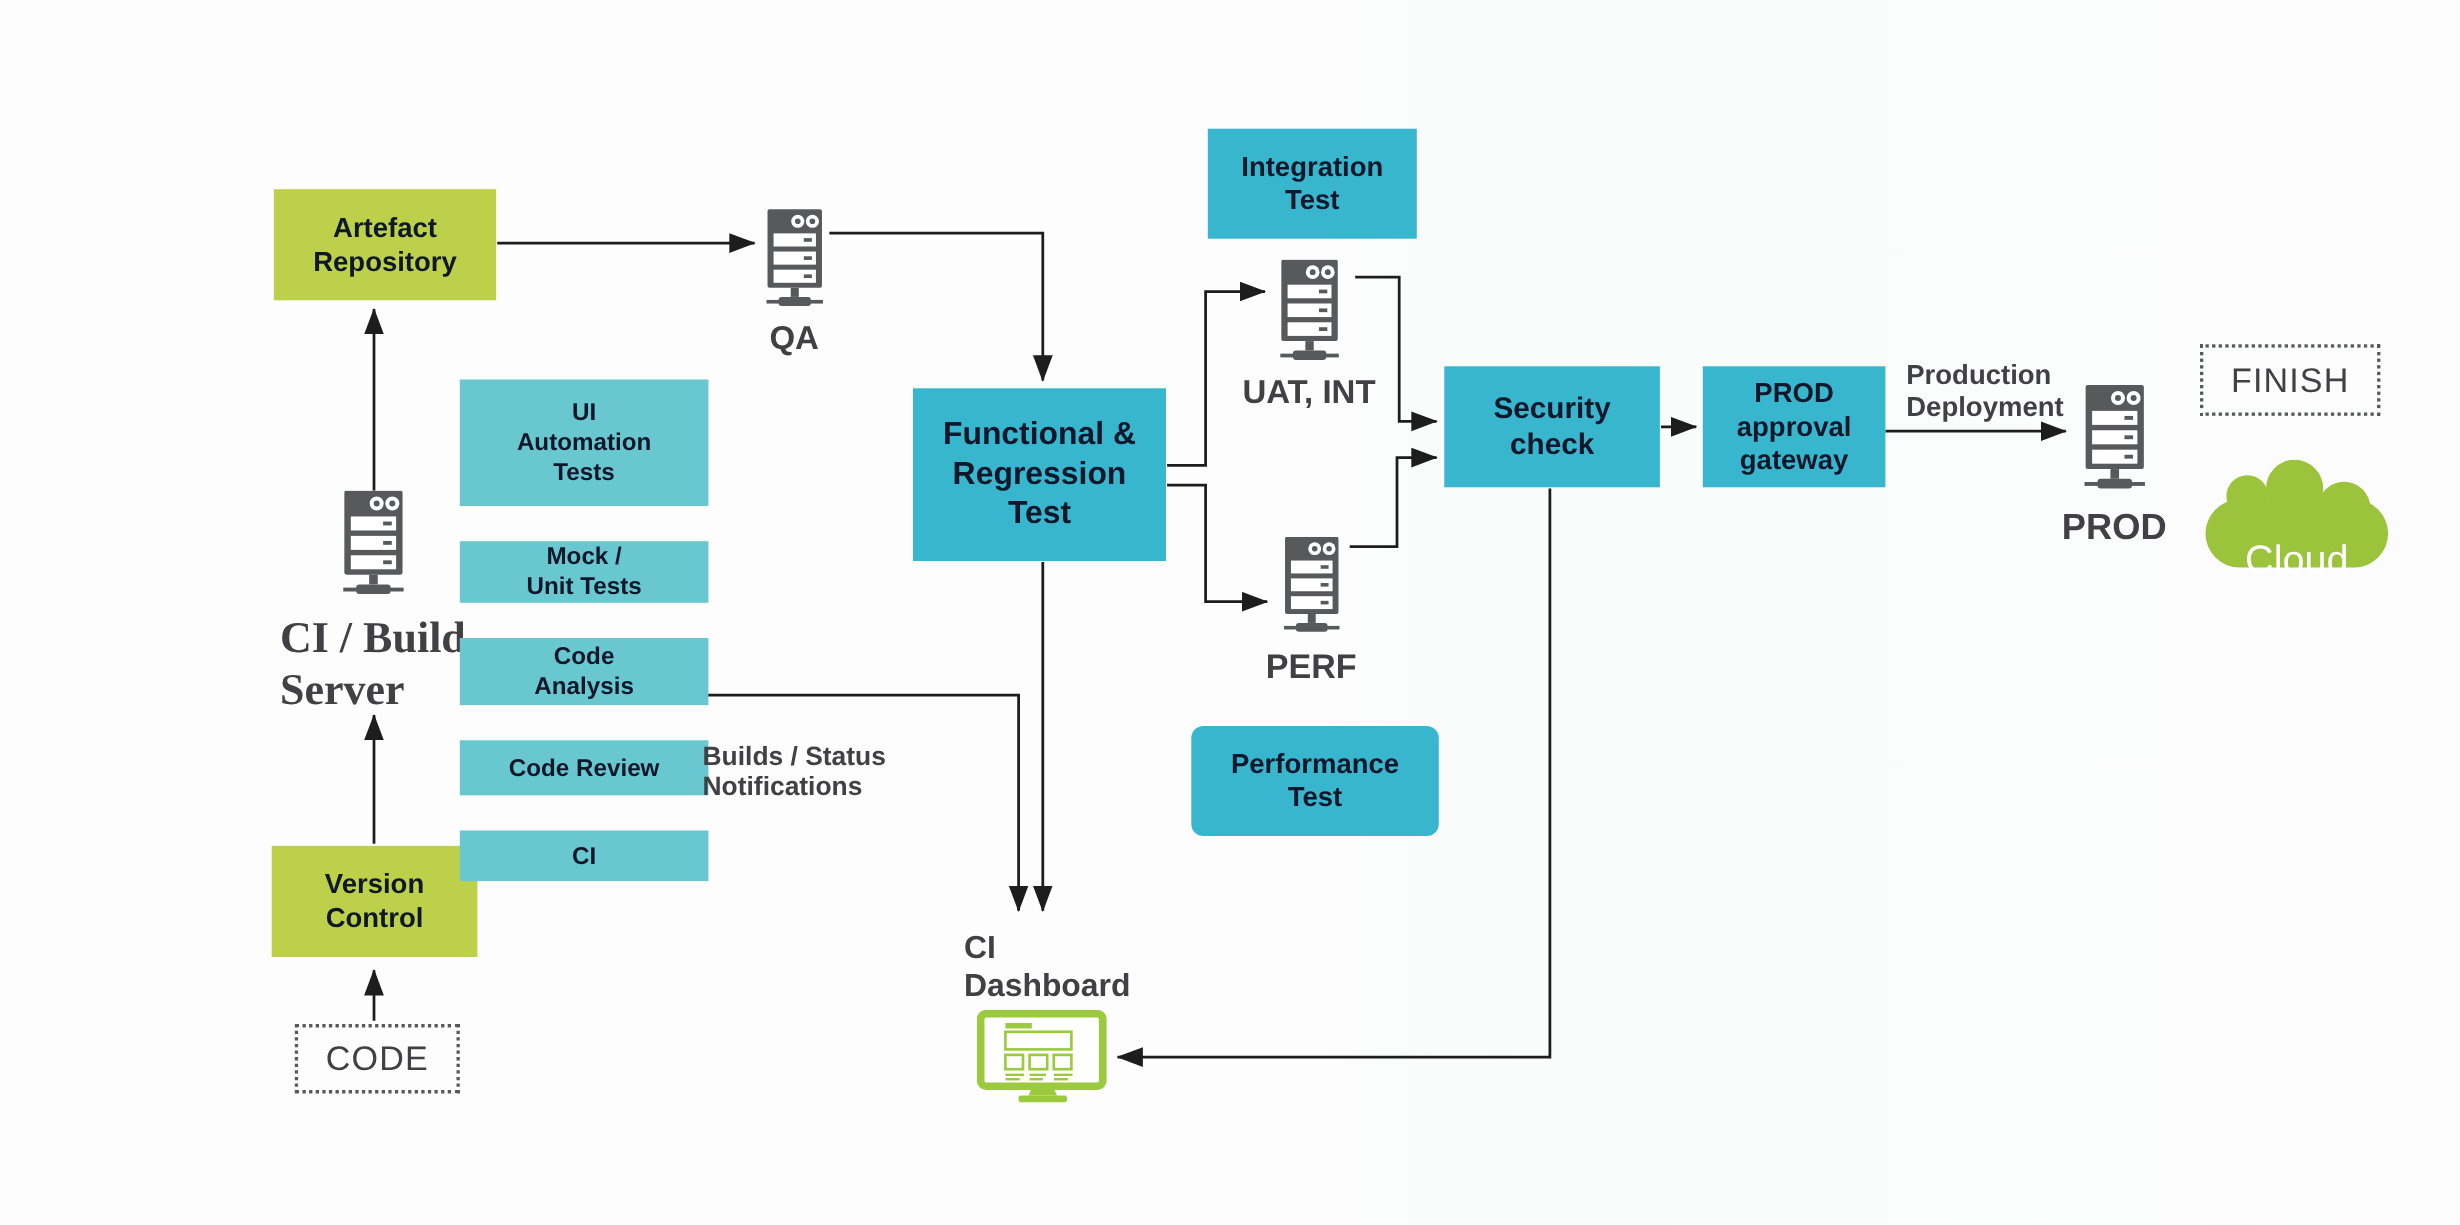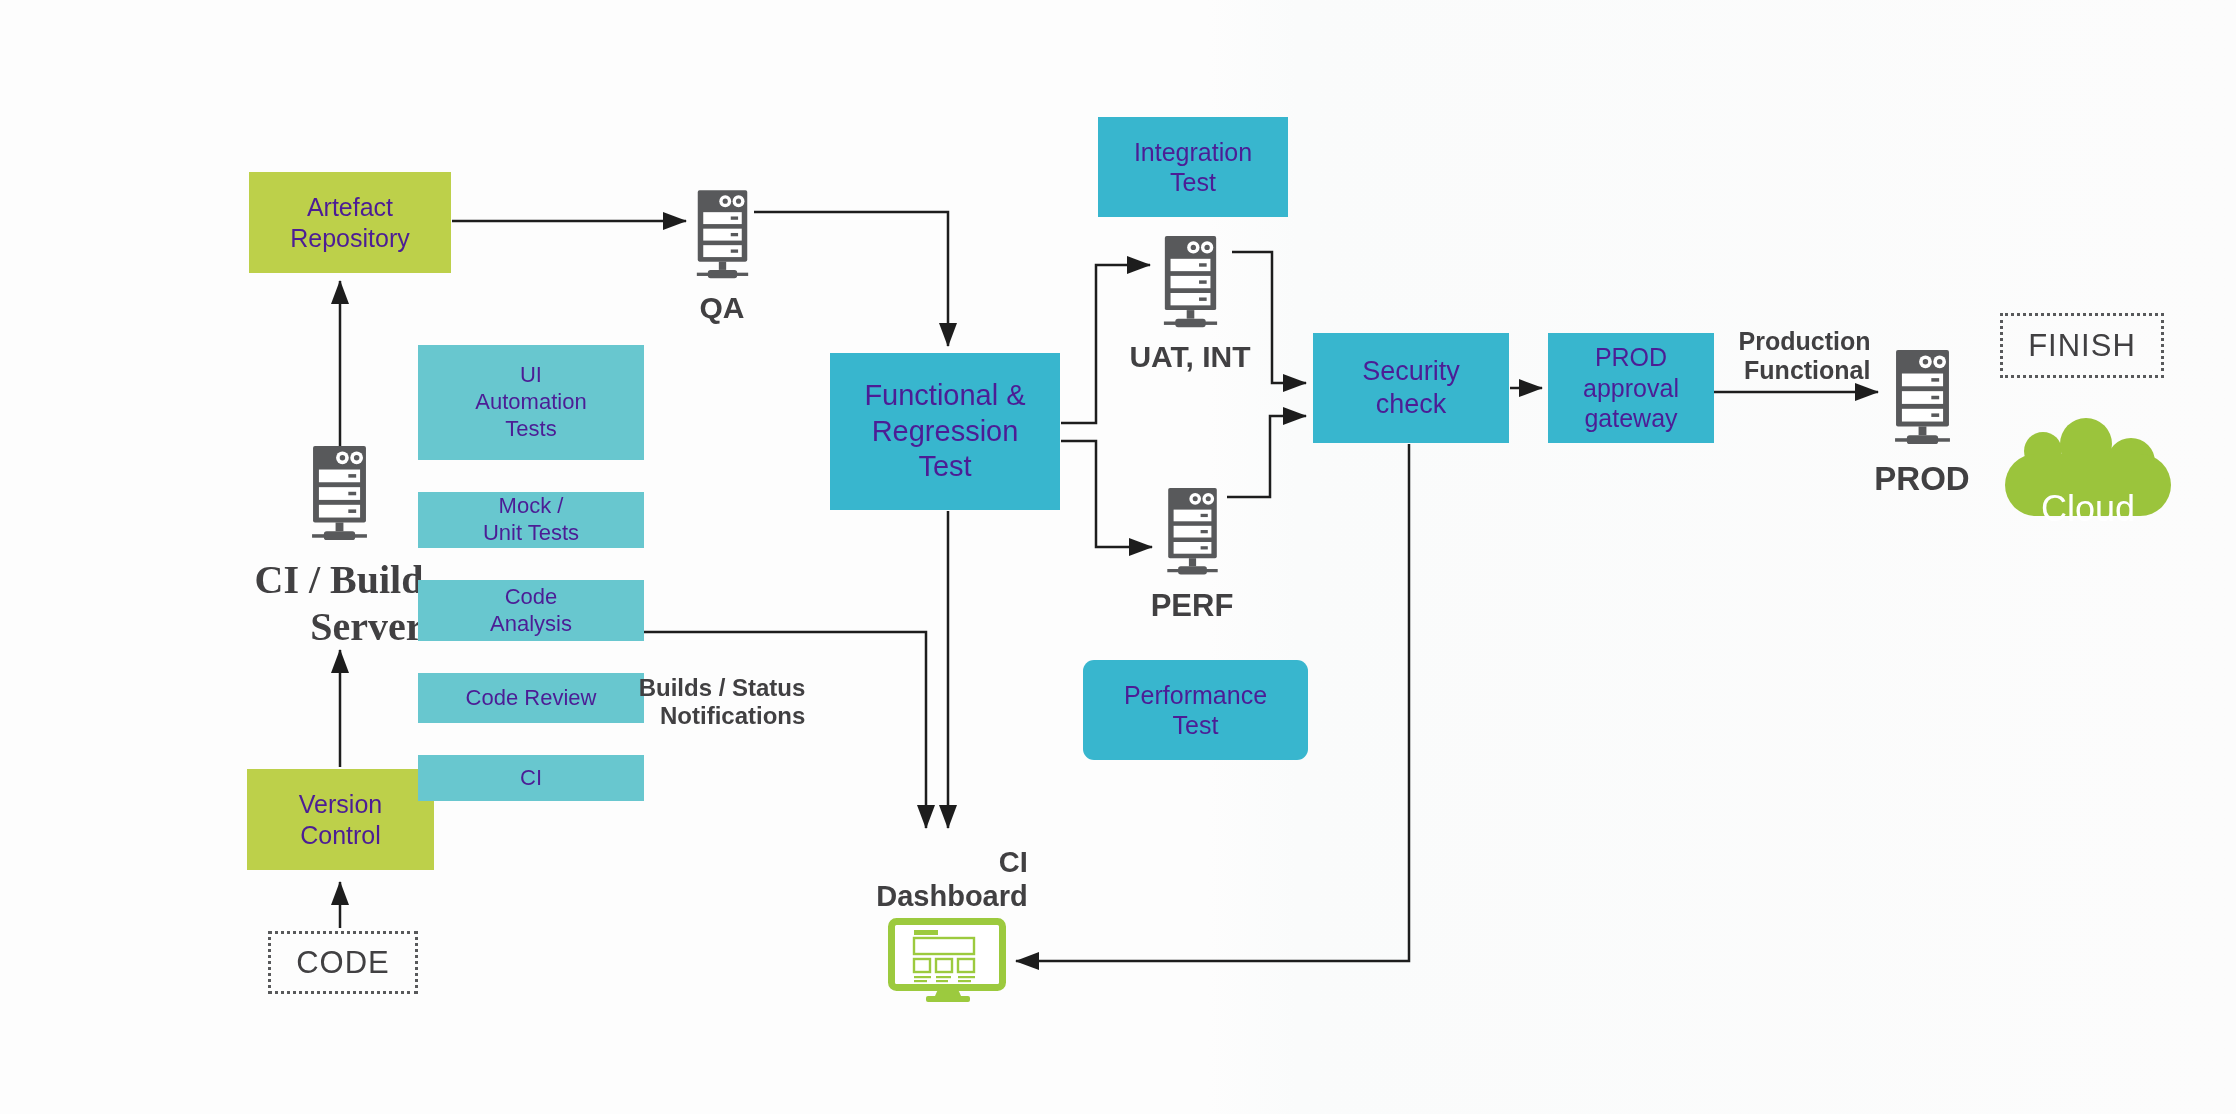--- a/index.html
+++ b/index.html
@@ -4,31 +4,31 @@
 <style>
   html,body{margin:0;padding:0;background:#ffffff;}
   .canvas{
     position:relative;width:2236px;height:1114px;overflow:hidden;
     background:linear-gradient(90deg,#fdfdfd 0%,#fdfdfd 54%,#fafbfb 58%,#fcfcfc 100%);
     font-family:"Liberation Sans",sans-serif;
   }
   .abs{position:absolute;}
   .box{
     display:flex;align-items:center;justify-content:center;text-align:center;
-    color:#4c1d95;font-weight:normal;white-space:pre-line;line-height:1.22;
+    color:#0f172a;font-weight:bold;white-space:pre-line;line-height:1.22;
   }
   .green{background:var(--green-box);}
   .teal{background:var(--teal);}
   .teal-light{background:var(--teal-light);}
   .dotted{
     border:3px dotted var(--icon-gray);background:transparent;
     color:var(--text);font-weight:400;letter-spacing:1px;
   }
   .darklabel{
-    color:var(--text);font-weight:bold;text-align:right;white-space:pre-line;line-height:1.18;
+    color:var(--text);font-weight:bold;text-align:left;white-space:pre-line;line-height:1.18;
     display:flex;align-items:center;justify-content:center;
   }
   .conn{fill:none;stroke:var(--line);stroke-width:2.5px;}
   .stack-item{width:226px;margin-bottom:6px;margin-top:32px;}
   .cloud-label{color:#fff;font-weight:400;}
   svg.icon{display:block;}
 </style>
 </head>
 <body>
 
@@ -162,21 +162,21 @@
   </div>
 
   <div class="abs" style="left:1112px;top:488px;width:160px;">
     <svg class="icon" style="margin:0 auto" width="57" height="90">
         <use href="#sym-server"></use>
       </svg>
     <div class="darklabel" style="margin-top:10px;font-size:31px;">PERF</div>
   </div>
 
   <div class="abs darklabel" style="left:1722px;top:326px;width:165px;height:60px;font-size:25px;">Production
-Functional</div>
+Deployment</div>
 
   <div class="abs" style="left:1842px;top:350px;width:160px;">
     <svg class="icon" style="margin:0 auto" width="59" height="98">
         <use href="#sym-server"></use>
       </svg>
     <div class="darklabel" style="margin-top:12px;font-size:33px;">PROD</div>
   </div>
 
   <div class="abs" style="left:2003px;top:418px;width:170px;height:100px;">
     <svg class="icon" width="170" height="100">

